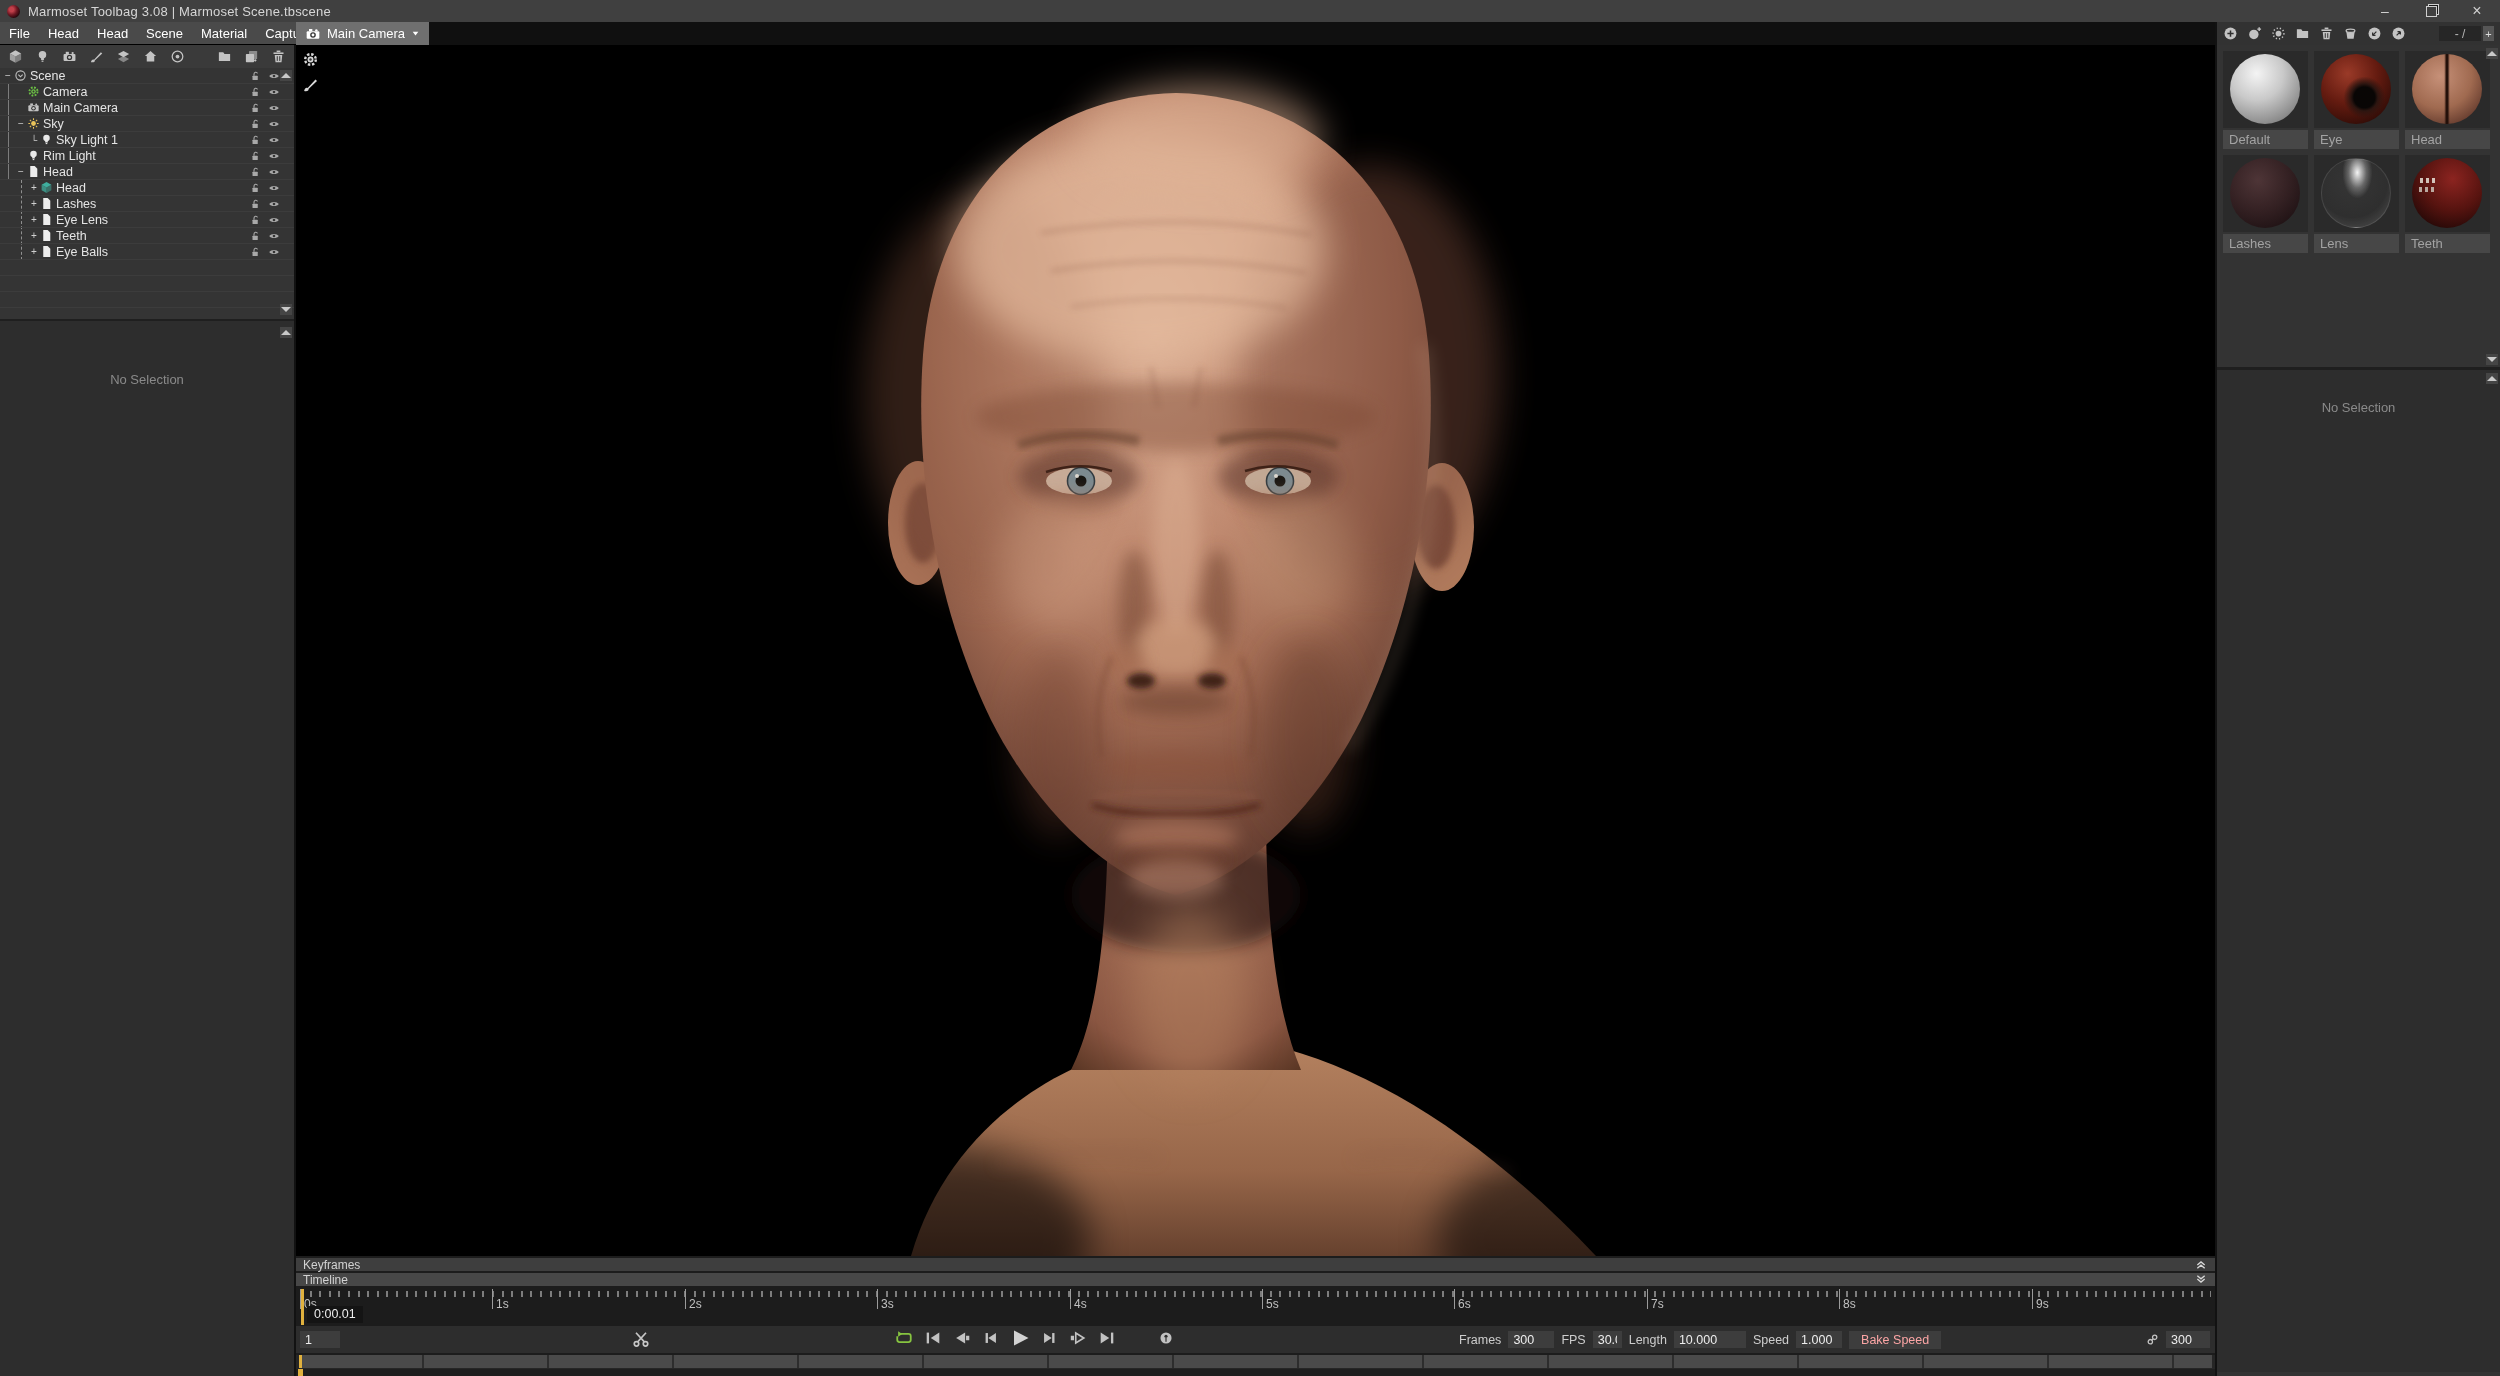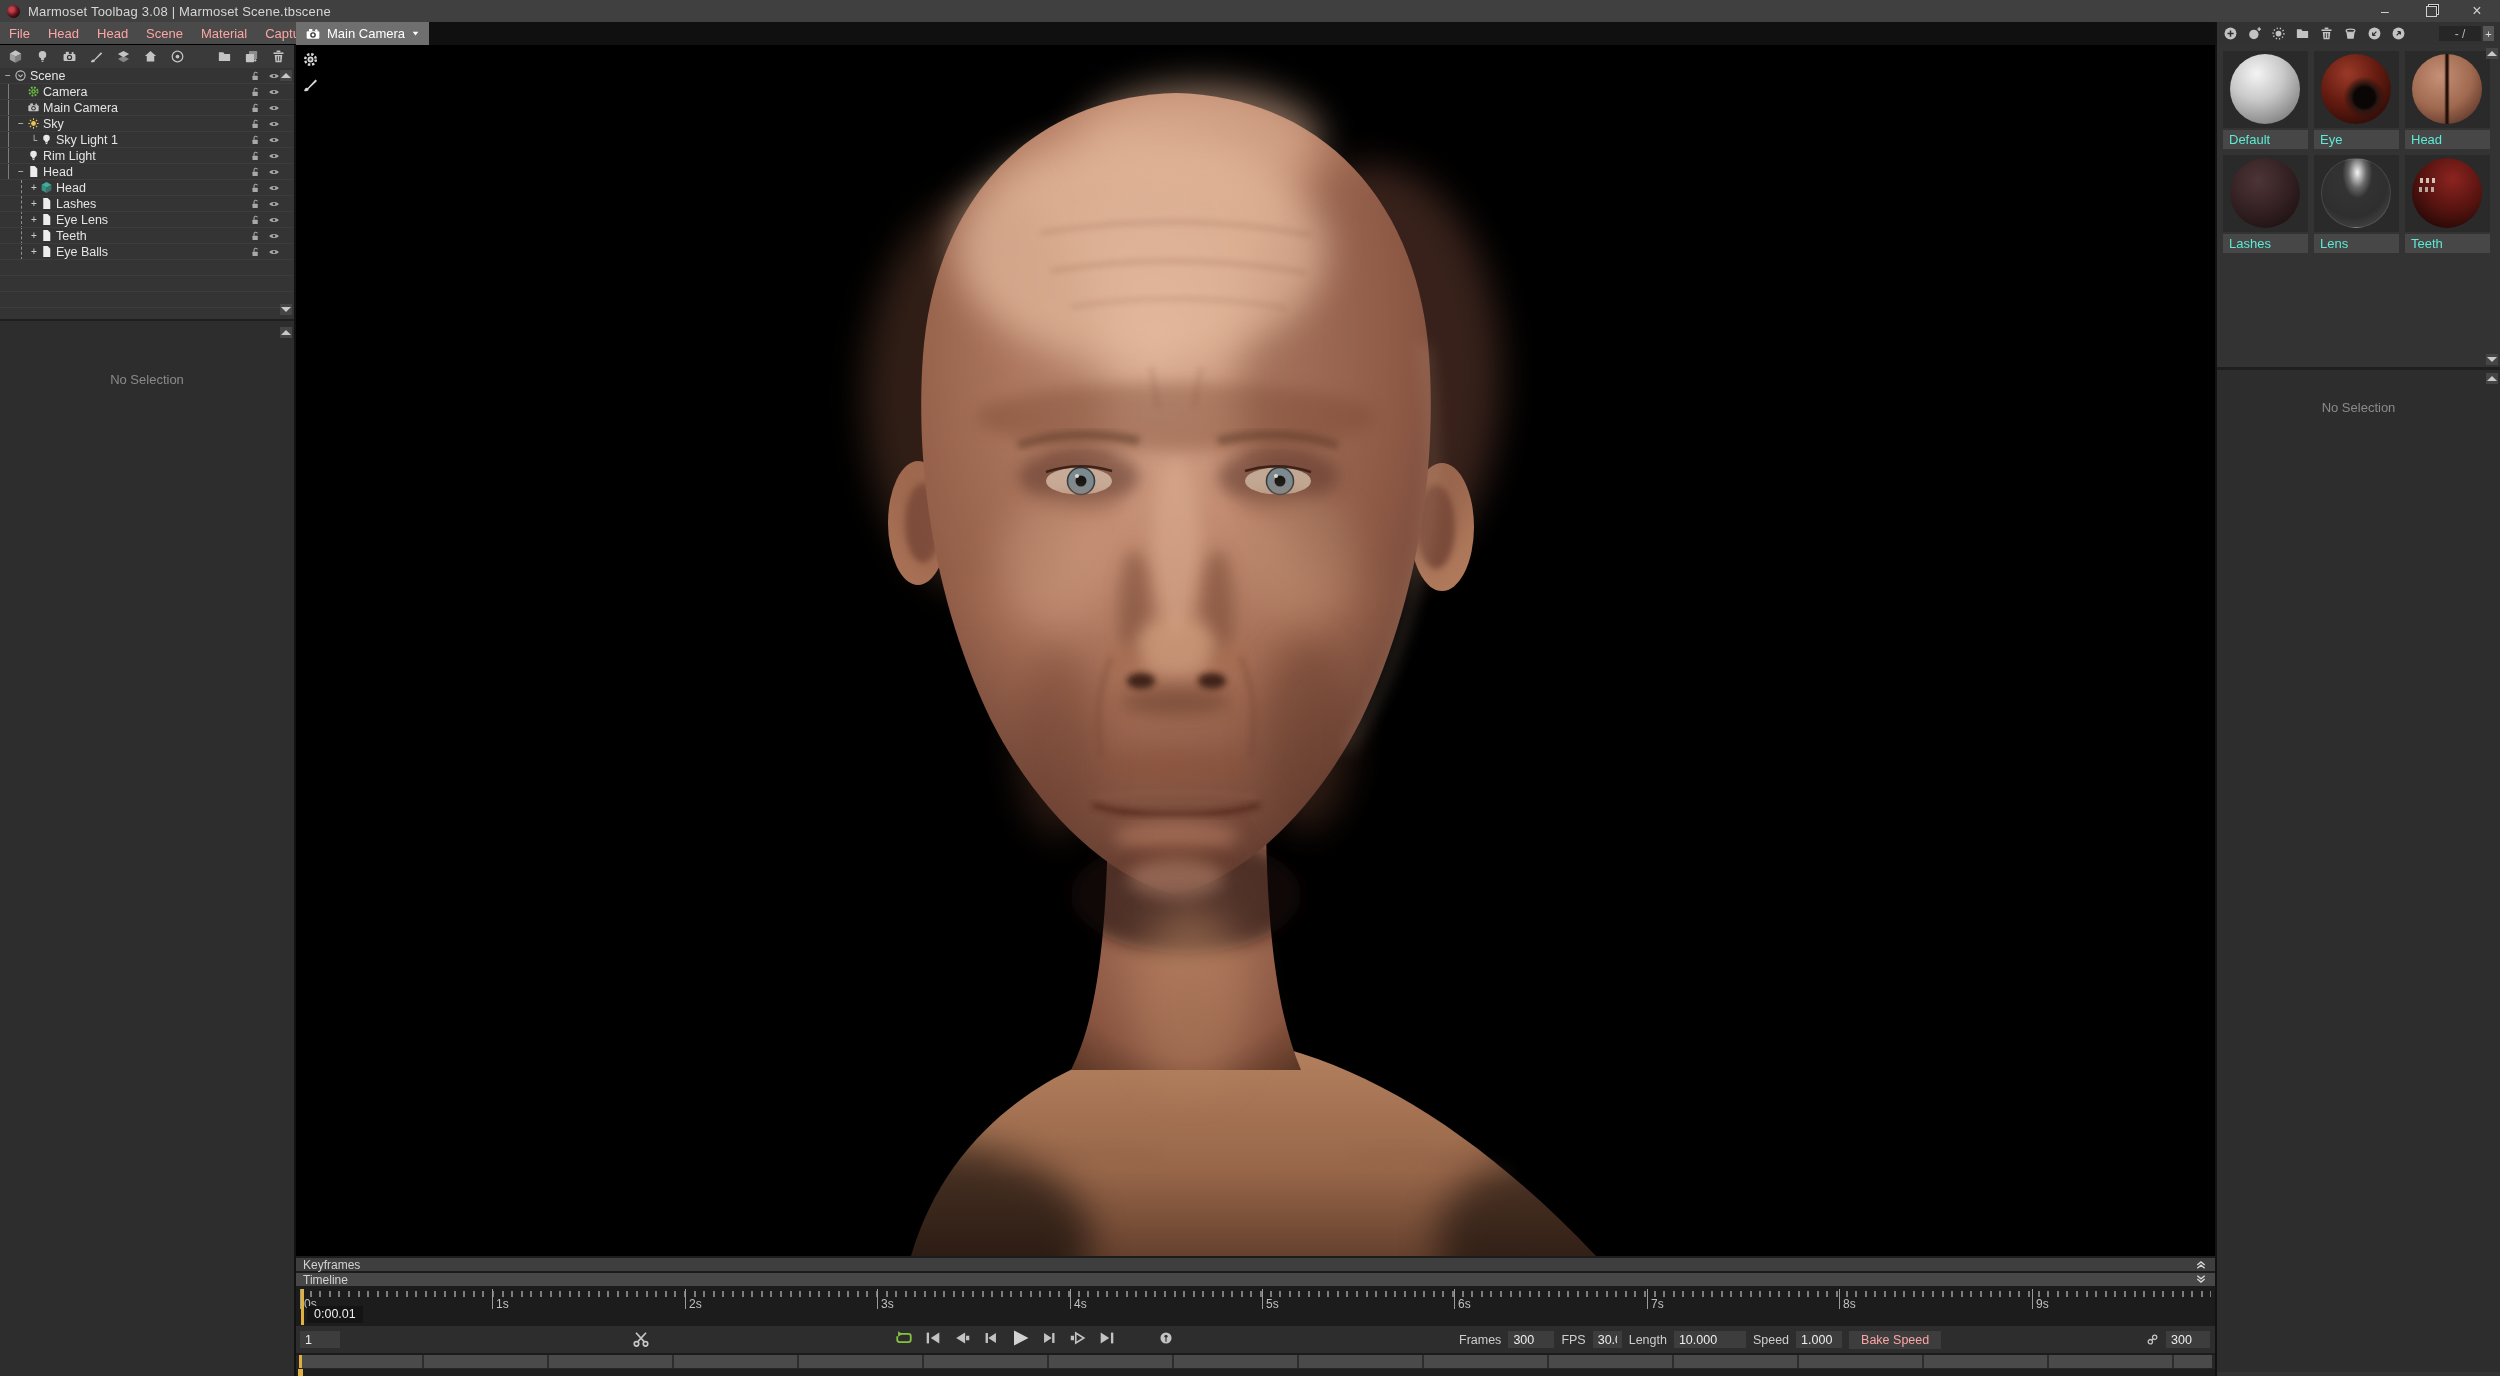--- a/index.html
+++ b/index.html
@@ -13,21 +13,21 @@
         background:radial-gradient(circle at 35% 35%, #c1404a 0 18%, #6e1722 45%, #160407 80%);}
   .wtitle{color:#d6d6d6;font-size:13px;letter-spacing:.2px;}
   .wbtns{margin-left:auto;display:flex;height:22px;}
   .wbtn{width:46px;height:22px;display:flex;align-items:center;justify-content:center;color:#cfcfcf;font-size:14px;cursor:default;}
   .wbtn.min::before{content:"–";}
   .wbtn.restore span{width:9px;height:9px;border:1px solid #cfcfcf;display:block;box-shadow:2px -2px 0 -1px #191919,2px -2px 0 0 #cfcfcf;}
   .wbtn.close::before{content:"×";font-size:16px;}
 
   
   .menubar{position:absolute;left:0;top:22px;width:296px;height:22px;background:#4a4a4a;display:flex;align-items:center;}
-  .menu-item{padding:0 9px;color:#fca5a5;font-size:13px;height:22px;display:flex;align-items:center;}
+  .menu-item{padding:0 9px;color:#ffffff;font-size:13px;height:22px;display:flex;align-items:center;}
 
   
   .vp-header{position:absolute;left:296px;top:22px;width:1919px;height:23px;background:#101010;}
   .cam-btn{position:absolute;left:0;top:0;height:23px;background:#6f6f6f;display:flex;align-items:center;gap:6px;padding:0 9px;color:#fff;}
   .cam-btn .ic{color:#fff;width:16px;height:16px;}
   .cam-btn .dd{width:9px;height:9px;color:#fff;}
 
   
   .left-panel{position:absolute;left:0;top:45px;width:296px;height:1331px;background:#2d2d2d;border-right:2px solid #121212;box-sizing:border-box;}
   .lp-toolbar{height:23px;background:#3a3a3a;display:flex;align-items:center;gap:12px;padding:0 8px;}
@@ -83,21 +83,21 @@
             radial-gradient(circle at 38% 28%, #9a3a28, #641b10 45%, #2c0b06 85%);}
   .sph-head{background:linear-gradient(90deg, transparent 46%, #23100a 49% 51%, transparent 54%),
             radial-gradient(circle at 40% 32%, #c69078, #a06a50 50%, #5e362a 85%);}
   .sph-lashes{background:radial-gradient(circle at 40% 32%, #4e3537, #332022 50%, #1c1012 88%);}
   .sph-lens{background:radial-gradient(ellipse 22% 38% at 52% 20%, rgba(255,255,255,.95), rgba(255,255,255,.25) 60%, transparent 100%),
             radial-gradient(circle at 45% 35%, rgba(150,150,150,.10), rgba(110,110,110,.08) 60%, rgba(200,200,200,.22) 92%, rgba(120,120,120,.25));
             border:1px solid rgba(255,255,255,.10);box-sizing:border-box;}
   .sph-teeth{background:repeating-linear-gradient(90deg, rgba(230,225,215,.85) 0 3px, transparent 3px 6px) 16% 30%/26% 5px no-repeat,
              repeating-linear-gradient(90deg, rgba(210,205,195,.8) 0 3px, transparent 3px 6px) 14% 44%/24% 5px no-repeat,
              radial-gradient(circle at 58% 30%, #8c2420, #55130f 50%, #1d0706 88%);}
-  .mat-label{height:19px;margin-top:2px;background:#474747;color:#5eead4;font-size:13px;display:flex;align-items:center;padding:0 6px;}
+  .mat-label{height:19px;margin-top:2px;background:#474747;color:#a3a3a3;font-size:13px;display:flex;align-items:center;padding:0 6px;}
   .mat-area .sa-up{right:2px;top:3px;}
   .mat-area .sa-down{right:2px;bottom:2px;}
   .rp-divider{height:3px;background:#1f1f1f;}
   .rp-props{position:relative;height:1002px;background:#2d2d2d;}
   .rp-props .empty-text{padding-top:30px;}
   .rp-props .sa-up{right:2px;top:3px;}
 
   
   .timeline{position:absolute;left:296px;top:1256px;width:1919px;height:120px;background:#1c1c1c;}
   .tl-bar{position:absolute;left:0;width:1919px;height:13px;display:flex;align-items:center;padding:0 7px;box-sizing:border-box;color:#d2d2d2;font-size:12px;}

